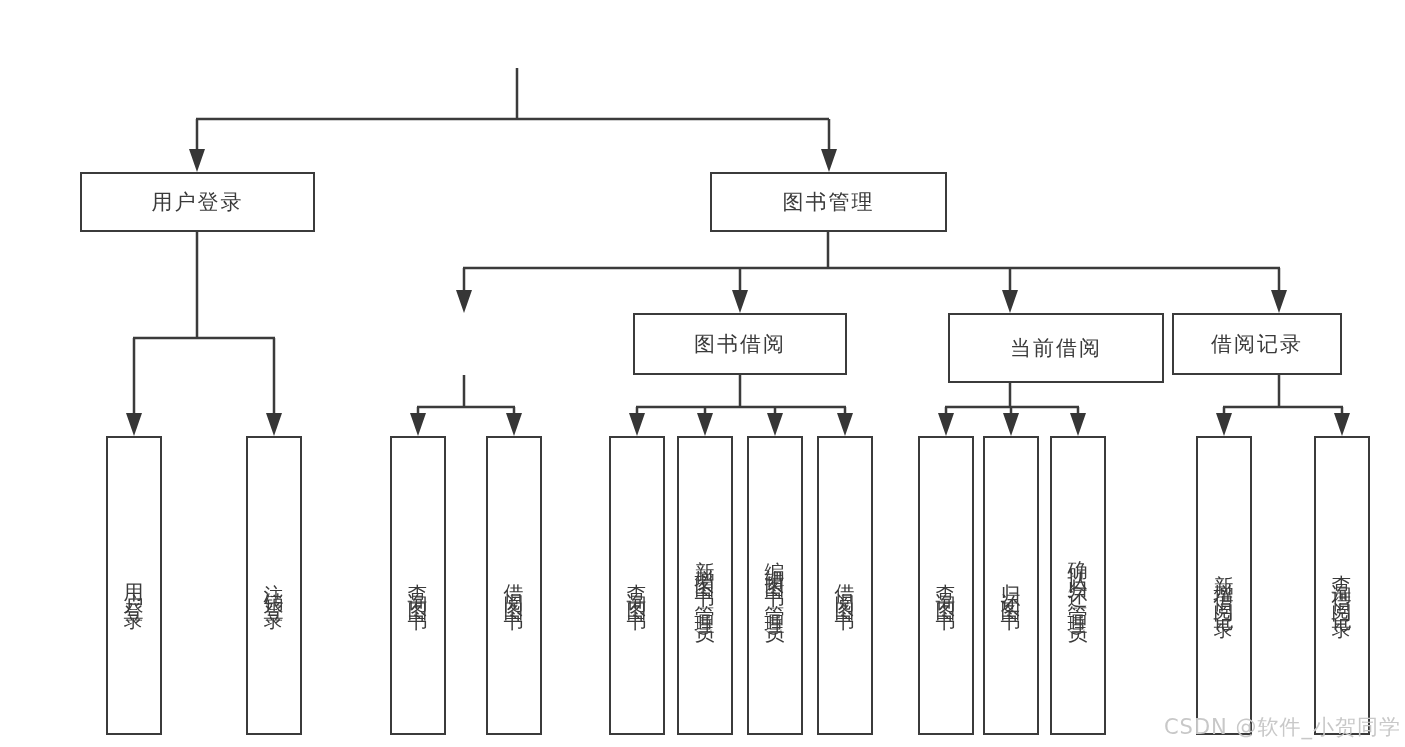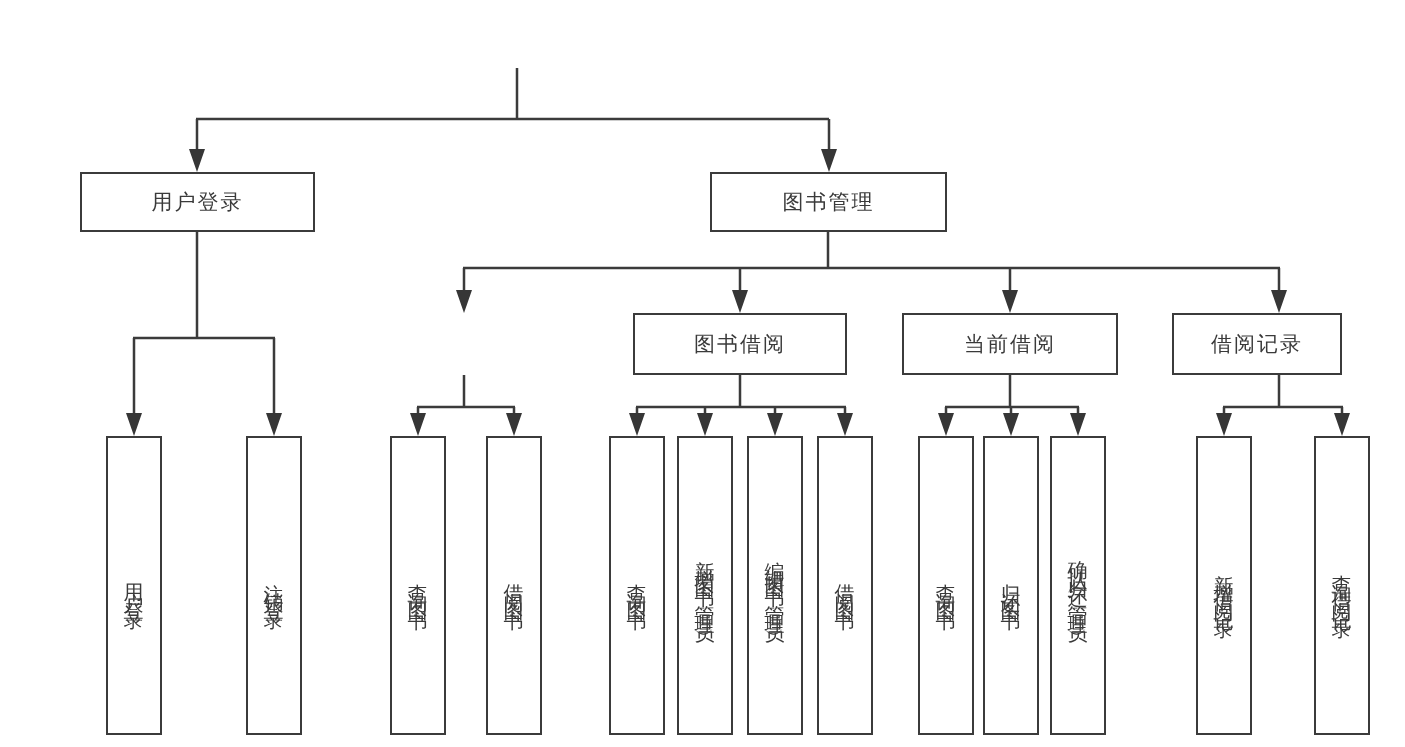--- a/index.html
+++ b/index.html
@@ -96,34 +96,35 @@
       <polygon points="1216,413 1232,413 1224,436"></polygon>
       <polygon points="1334,413 1350,413 1342,436"></polygon>
     </g>
   </svg>
 
 
   <div class="hnode" style="left:80px; top:172px; width:235px; height:60px;">用户登录</div>
   <div class="hnode" style="left:710px; top:172px; width:237px; height:60px;">图书管理</div>
 
   <div class="hnode" style="left:633px; top:313px; width:214px; height:62px;">图书借阅</div>
-  <div class="hnode" style="left:902px; top:313px; width:216px; height:62px;text-align:center;">当前借阅</div>
+  <div class="hnode" style="left:948px; top:313px; width:216px; height:70px;text-align:center;">当前借阅</div>
   <div class="hnode" style="left:1172px; top:313px; width:170px; height:62px;">借阅记录</div>
 
   <div class="vnode" style="left:106px;">用户登录</div>
   <div class="vnode" style="left:246px;">注销登录</div>
 
   <div class="vnode" style="left:390px;">查询图书</div>
   <div class="vnode" style="left:486px;">借阅图书</div>
 
   <div class="vnode" style="left:609px;">查询图书</div>
   <div class="vnode" style="left:677px;">新增图书（管理员）</div>
   <div class="vnode" style="left:747px;">编辑图书（管理员）</div>
   <div class="vnode" style="left:817px;">借阅图书</div>
 
   <div class="vnode" style="left:918px;">查询图书</div>
   <div class="vnode" style="left:983px;">归还图书</div>
   <div class="vnode" style="left:1050px;">确认归还（管理员）</div>
 
   <div class="vnode" style="left:1196px;">新增借阅记录</div>
   <div class="vnode" style="left:1314px;">查询借阅记录</div>
 
+  <div class="watermark">CSDN @软件_小贺同学</div>
 </div>
 
 </body></html>

